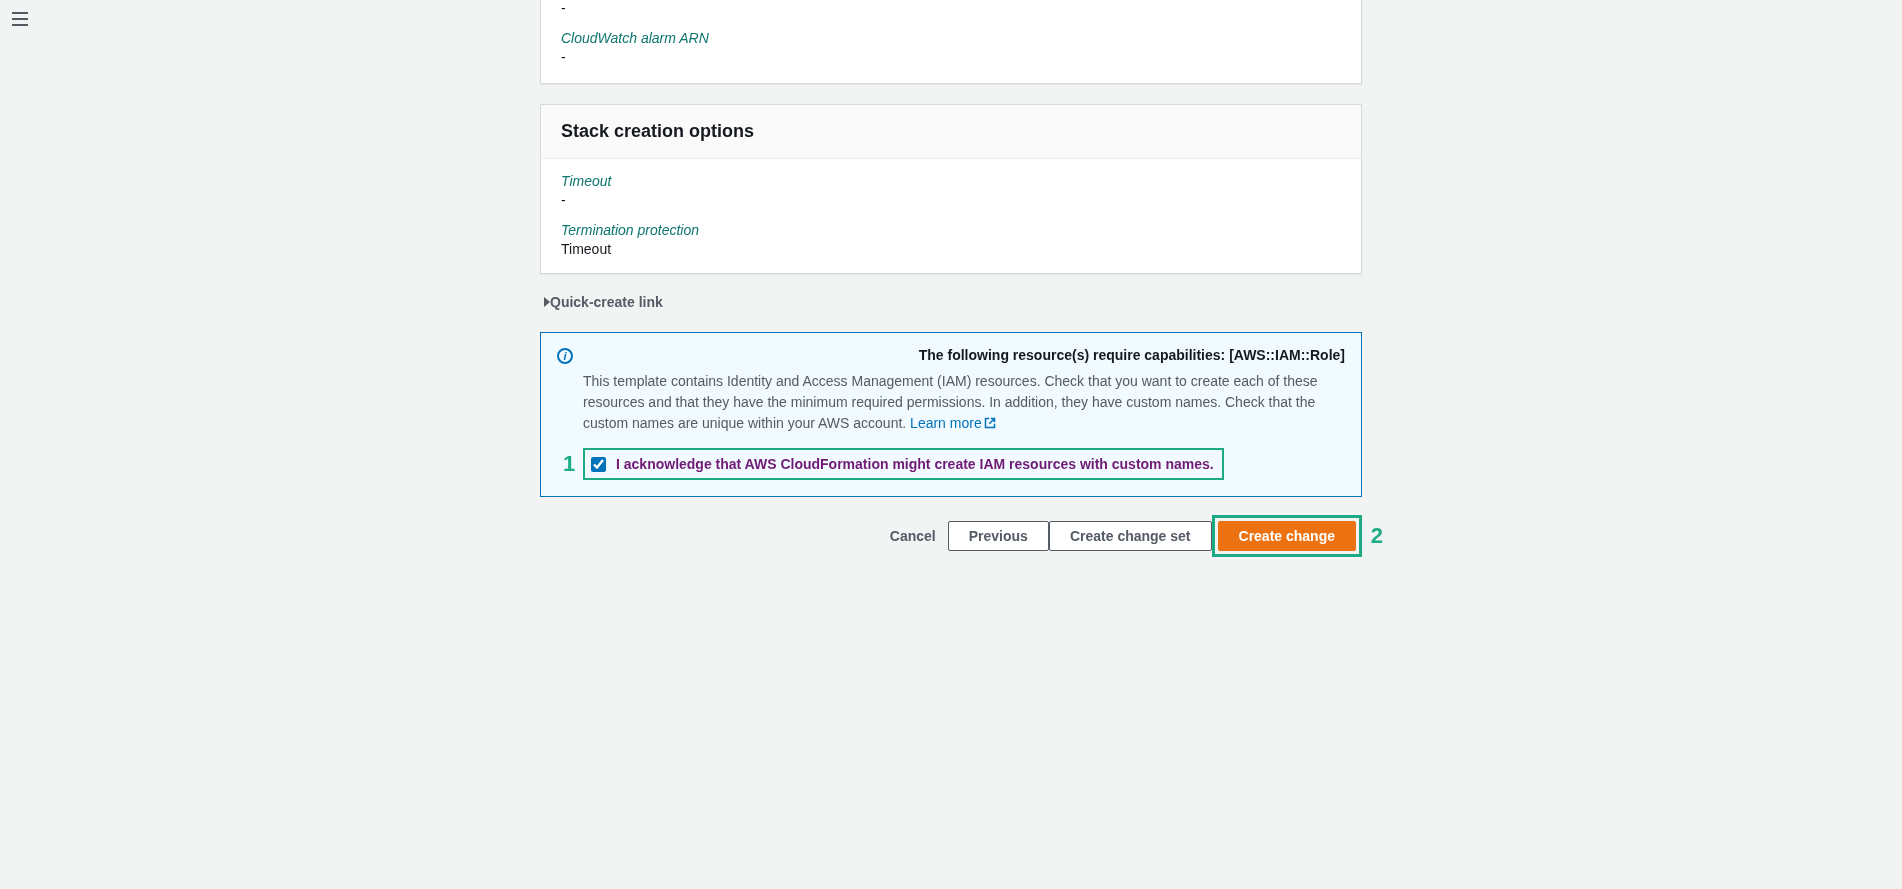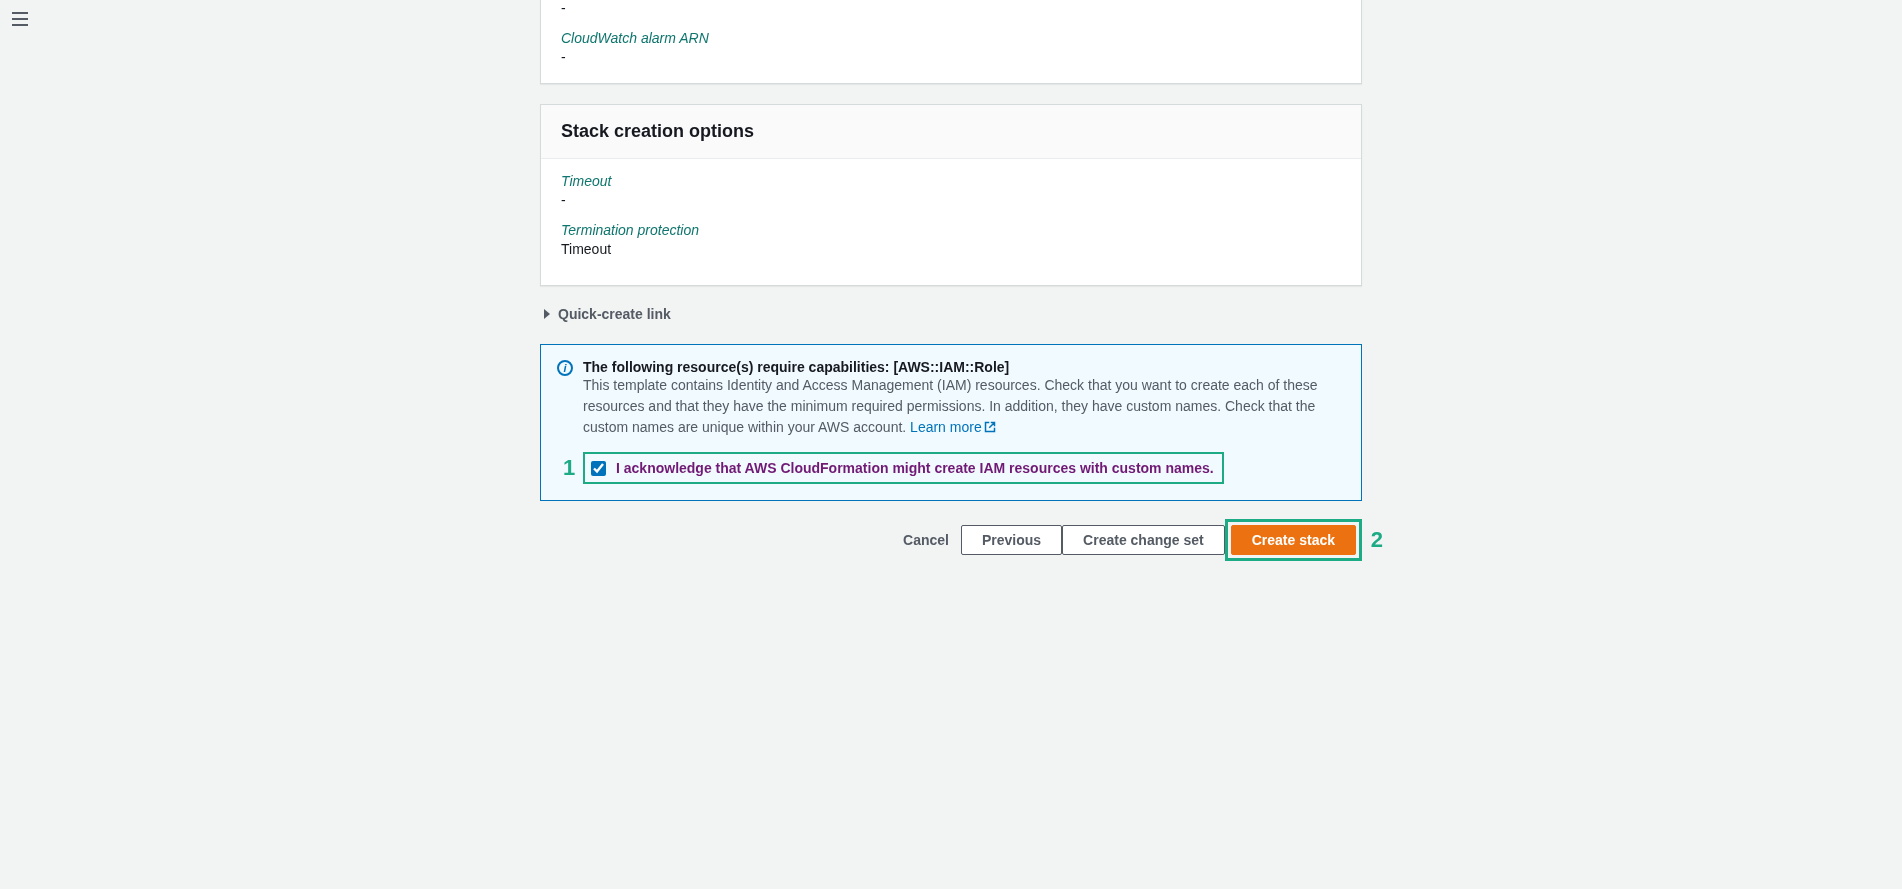--- a/index.html
+++ b/index.html
@@ -41,21 +41,21 @@
     padding: 16px 20px;
     border-bottom: 1px solid #eaeded;
     background: #fafafa;
   }
   .panel-header h2 {
     font-size: 18px;
     font-weight: 700;
     color: #16191f;
   }
   .panel-body {
-    padding: 14px 20px 24px 20px;
+    padding: 14px 20px 12px 20px;
   }
   .panel-body-empty {
     padding: 20px;
     text-align: center;
   }
   .panel-body-empty .empty-title {
     font-weight: 700;
     color: #545b64;
     margin-bottom: 6px;
   }
@@ -70,21 +70,20 @@
   }
   .kv-value {
     color: #16191f;
     font-size: 14px;
   }
   .kv-group { margin-bottom: 14px; }
   .kv-group:last-child { margin-bottom: 4px; }
   .expander {
     display: flex;
     align-items: center;
-    gap: 8px;
     cursor: pointer;
     margin: 20px 0 22px 4px;
     color: #545b64;
     font-weight: 700;
     font-size: 14px;
   }
   .expander .tri {
     width: 0; height: 0;
     border-top: 5px solid transparent;
     border-bottom: 5px solid transparent;
@@ -112,21 +111,22 @@
     font-weight: 700;
     line-height: 12px;
     text-align: center;
     font-style: italic;
     margin-top: 1px;
   }
   .alert-content { flex: 1; }
   .alert-title {
     font-weight: 700;
     color: #16191f;
-    margin-bottom: 0;
+    margin-bottom: 8px;
+    text-align: right;
   }
   .alert-text {
     color: #545b64;
     line-height: 1.5;
   }
   .alert-text a { color: #0073bb; text-decoration: none; }
   .ext-icon {
     display: inline-block;
     width: 12px; height: 12px;
     vertical-align: -1px;
@@ -273,18 +273,18 @@
         </div>
       </div>
     </div>
   </div>
 
   <div class="footer-actions">
     <button class="btn btn-link">Cancel</button>
     <button class="btn btn-outline">Previous</button>
     <button class="btn btn-outline">Create change set</button>
     <span class="primary-wrap">
-      <button class="btn btn-primary">Create stack</button>
+      <button class="btn btn-primary">Create change</button>
       <span class="annot annot2">2</span>
     </span>
   </div>
 
 </div>
 
 </body></html>

